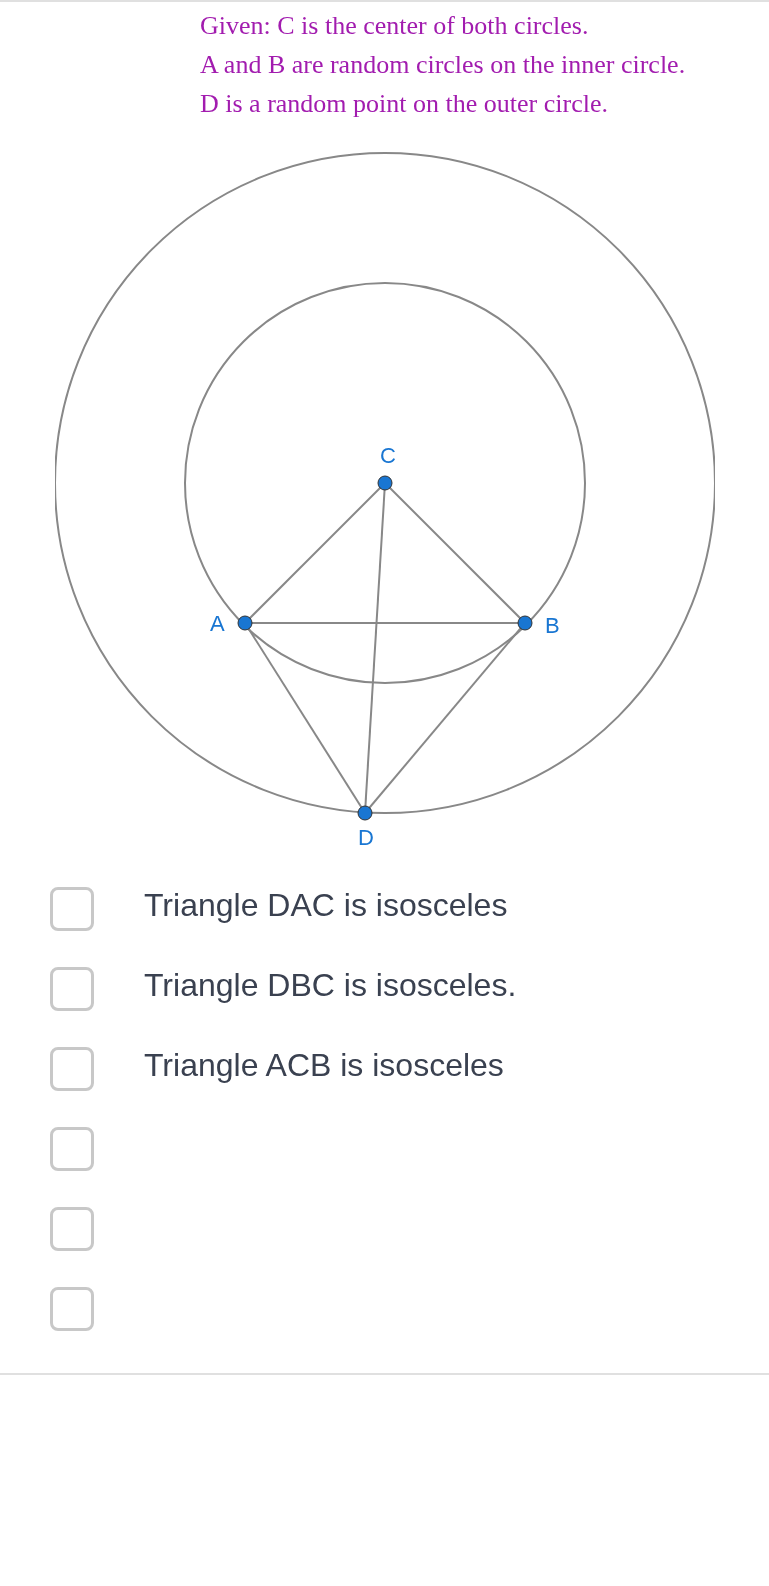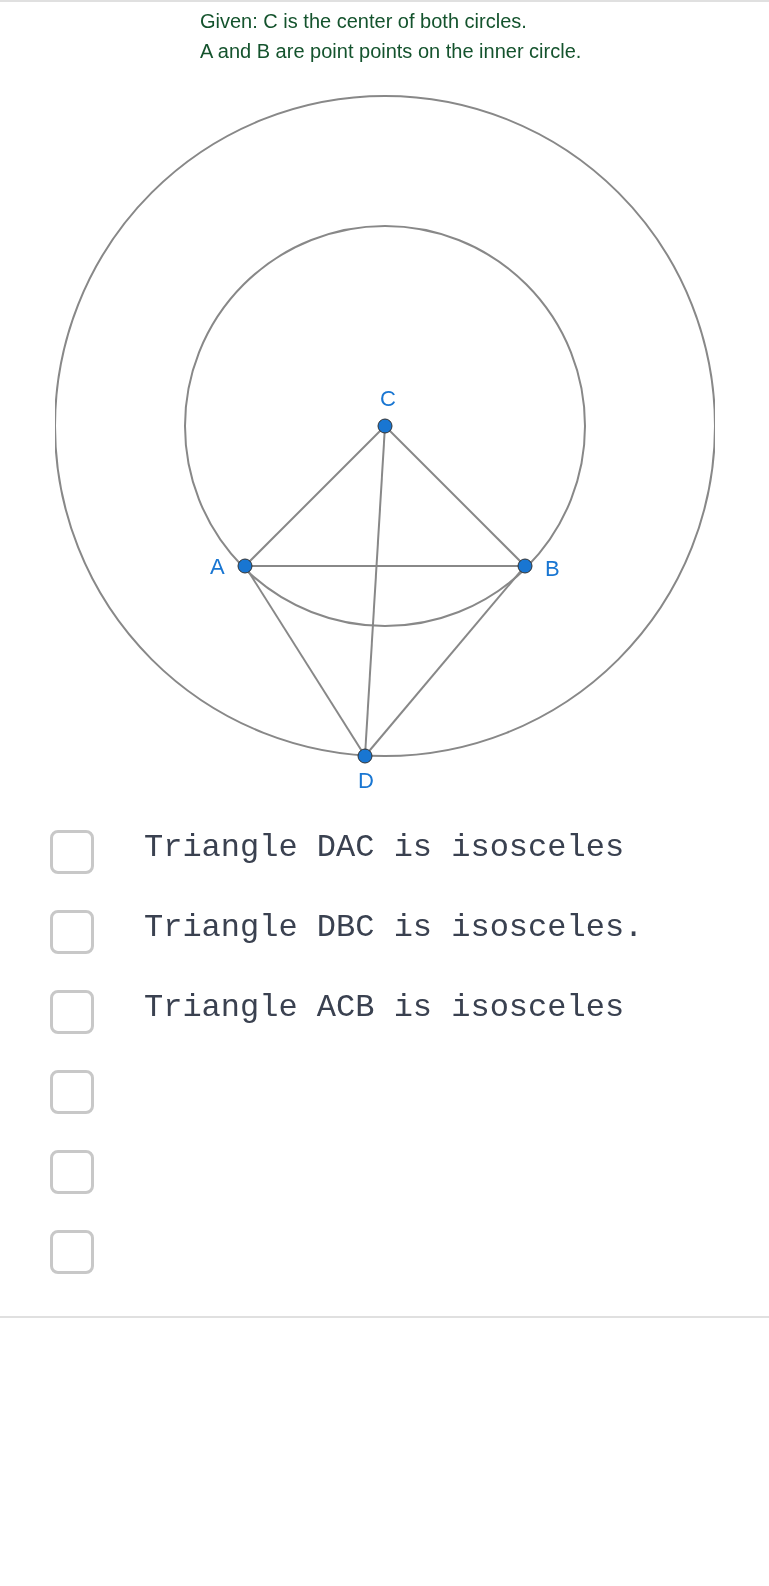--- a/index.html
+++ b/index.html
@@ -9,42 +9,42 @@
     }
     body {
       font-family: -apple-system, BlinkMacSystemFont, 'Segoe UI', Arial, sans-serif;
       background: #ffffff;
       width: 769px;
       color: #333;
       border-top: 2px solid #e0e0e0;
     }
     .given-section {
       padding: 4px 20px 10px 200px;
-      font-size: 20px;
+      font-size: 26px;
       line-height: 1.5;
-      color: #14532d;
+      color: #a21caf;
+      font-family: Liberation Serif, serif;
     }
     .diagram-container {
       display: flex;
       justify-content: center;
       padding: 10px 0 20px 0;
     }
     .diagram {
       width: 660px;
       height: 720px;
     }
     .options-container {
       padding: 0 40px 20px 50px;
     }
     .option-row {
       display: flex;
       align-items: flex-start;
       margin-bottom: 32px;
       gap: 50px;
-      font-family: Liberation Mono, monospace;
     }
     .checkbox {
       width: 44px;
       height: 44px;
       border: 3px solid #c8c8c8;
       border-radius: 8px;
       flex-shrink: 0;
       background: #fff;
       cursor: pointer;
       margin-top: 4px;
@@ -58,21 +58,22 @@
     .bottom-border {
       border-bottom: 2px solid #e0e0e0;
       margin-top: -10px;
     }
   </style>
 </head>
 <body>
 
 <div class="given-section">
   <div>Given: C is the center of both circles.</div>
-  <div>A and B are point points on the inner circle.</div>
+  <div>A and B are random circles on the inner circle.</div>
+  <div>D is a random point on the outer circle.</div>
 </div>
 
 <div class="diagram-container">
   <svg class="diagram" viewBox="0 0 660 720">
 
     <circle cx="330" cy="340" r="330" fill="none" stroke="#888" stroke-width="2"></circle>
 
     <circle cx="330" cy="340" r="200" fill="none" stroke="#888" stroke-width="2"></circle>
 
     <line x1="330" y1="340" x2="190" y2="480" stroke="#888" stroke-width="2"></line>

